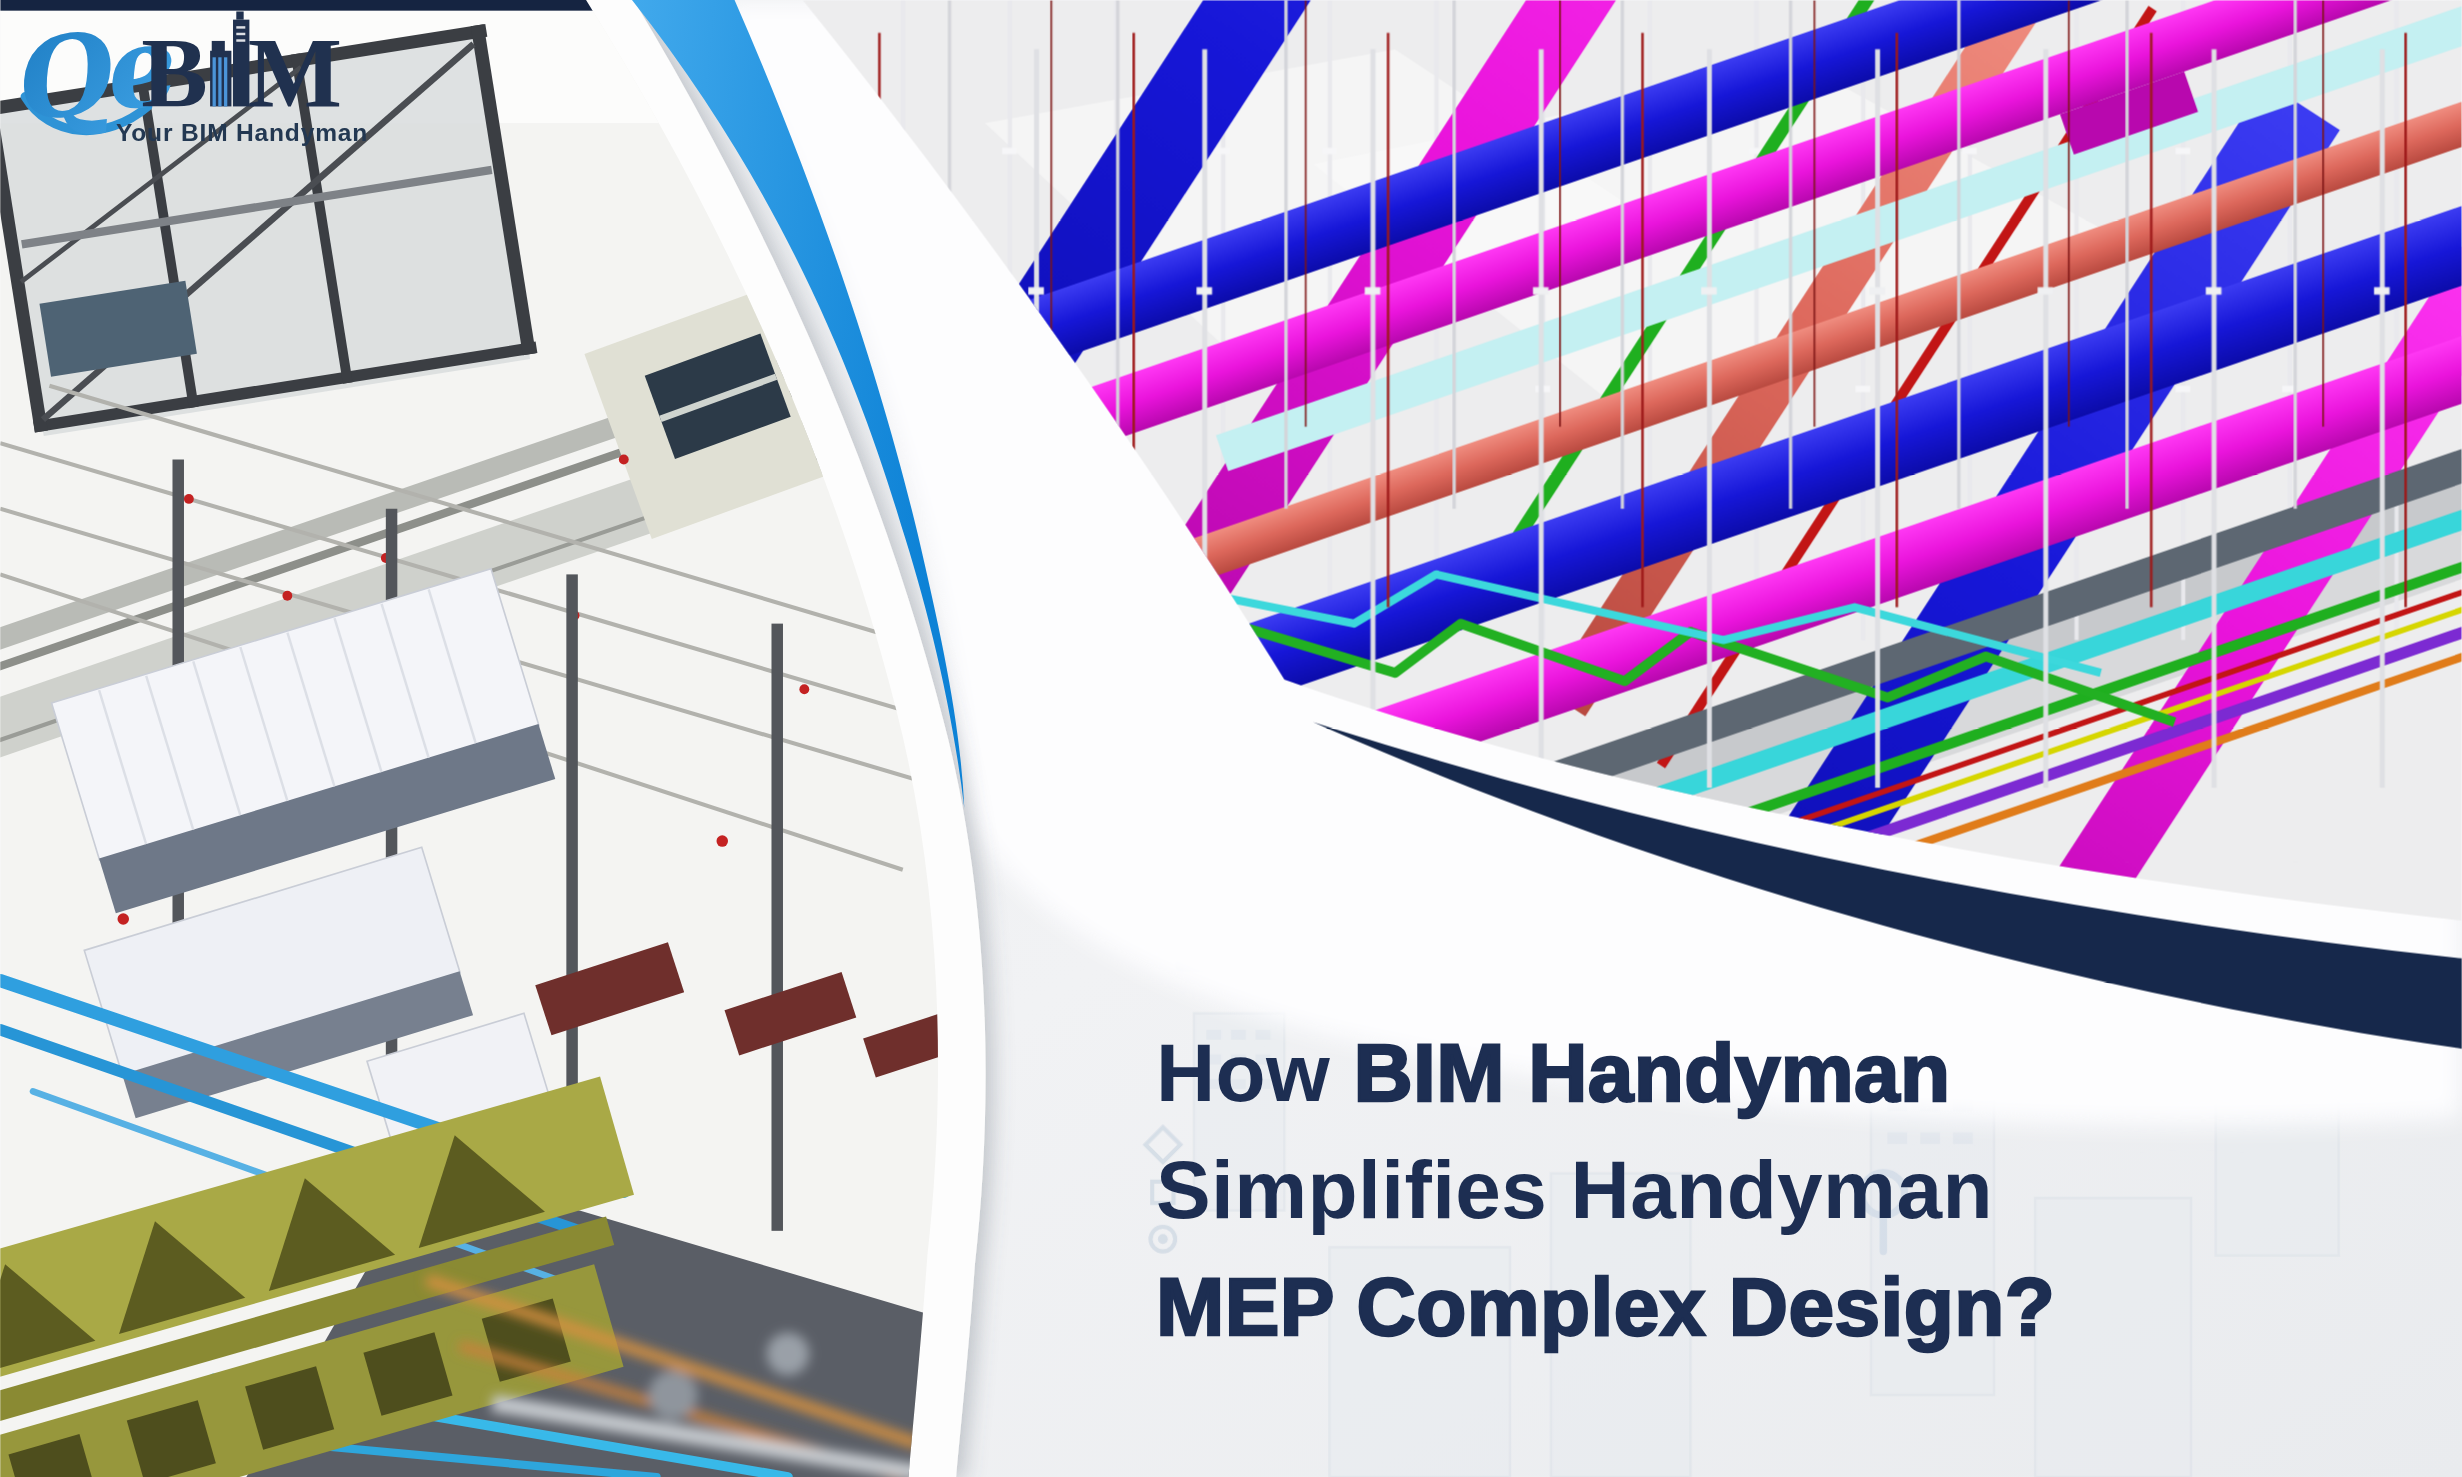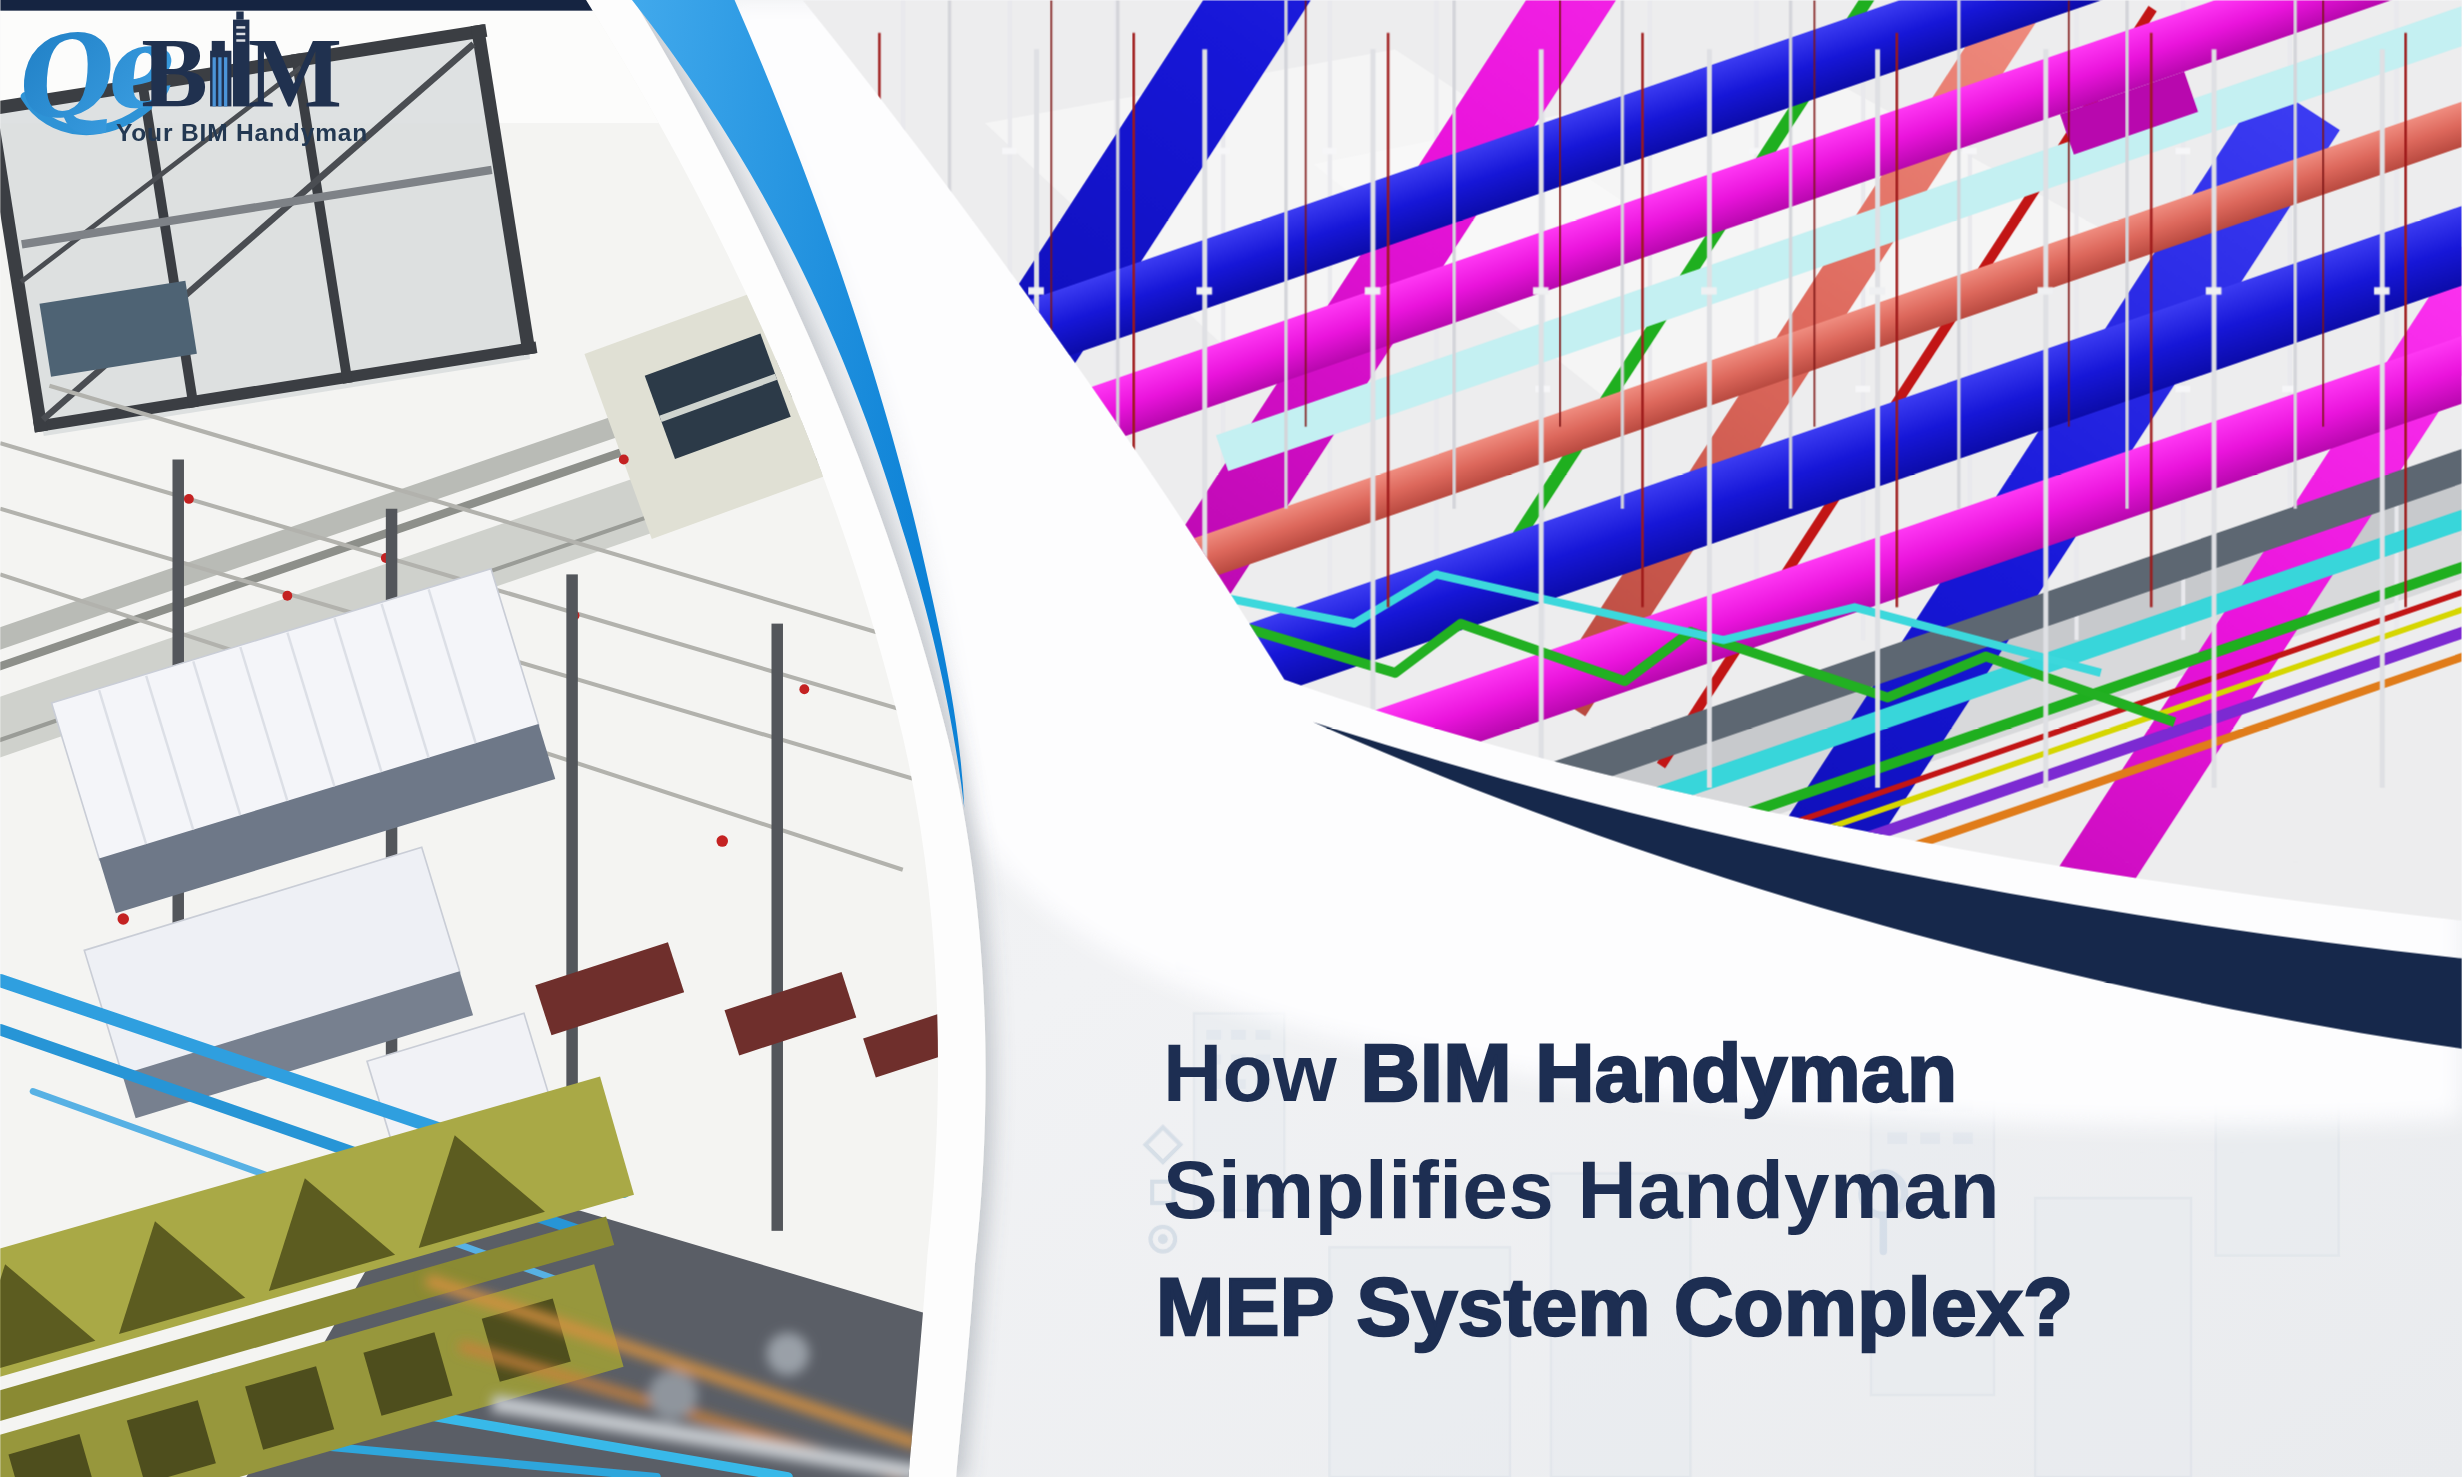--- a/index.html
+++ b/index.html
@@ -3,21 +3,21 @@
 <meta charset="utf-8">
 <style>
   html,body{margin:0;padding:0;background:#dfe1e4;}
   .canvas{position:relative;width:2462px;height:1477px;overflow:hidden;
           font-family:"Liberation Sans",sans-serif;background:#edeff1;}
   .canvas svg{position:absolute;left:0;top:0;}
   
   .headline{position:absolute;left:1156px;top:1014px;width:969px;
             line-height:117px;font-size:82px;color:#1d2e52;letter-spacing:0.4px;
             font-family:"Liberation Sans",sans-serif;white-space:nowrap;}
-  .t-semi{font-weight:700;margin-left:7px;}
+  .t-semi{font-weight:700;}
   .t-heavy{font-weight:700;-webkit-text-stroke:2.5px #1d2e52;}
   
   .logo-svg{position:absolute;left:2068px;top:1293px;}
 </style>
 </head>
 <body>
 
 <div class="canvas">
 
 <svg width="2462" height="1477" viewBox="0 0 3000 1800">
@@ -339,21 +339,21 @@
 
     <rect x="0" y="0" width="730" height="13" fill="#152441"></rect>
   </g>
 </svg>
 
 <div class="headline">
   <div>
     <span class="t-semi">How </span><span class="t-heavy">BIM Handyman</span>
   </div>
   <div class="t-semi">Simplifies Handyman</div>
-  <div class="t-heavy">MEP System Complex?</div>
+  <div class="t-heavy">MEP Complex Design?</div>
 </div>
 
 <svg class="logo-svg" width="394" height="176" viewBox="0 0 480 215">
   <path d="M30,118 C60,168 128,174 180,130" fill="none" stroke="#2e93d6" stroke-width="11" stroke-linecap="round"></path>
   <text x="24" y="140" font-family="DejaVu Serif, serif" font-style="italic" font-weight="bold" font-size="135" letter-spacing="-8" fill="url(#qeGrad)" transform="rotate(-7 90 120)">Qe</text>
   <text x="172" y="130" font-family="Liberation Serif, serif" font-weight="bold" font-size="122" fill="#20314f">B</text>
   <g>
     <rect x="258" y="50" width="16" height="14" fill="#20314f"></rect>
     <rect x="256" y="62" width="26" height="68" fill="#20314f"></rect>
     <rect x="259" y="70" width="4" height="60" fill="#4b94d8"></rect>

